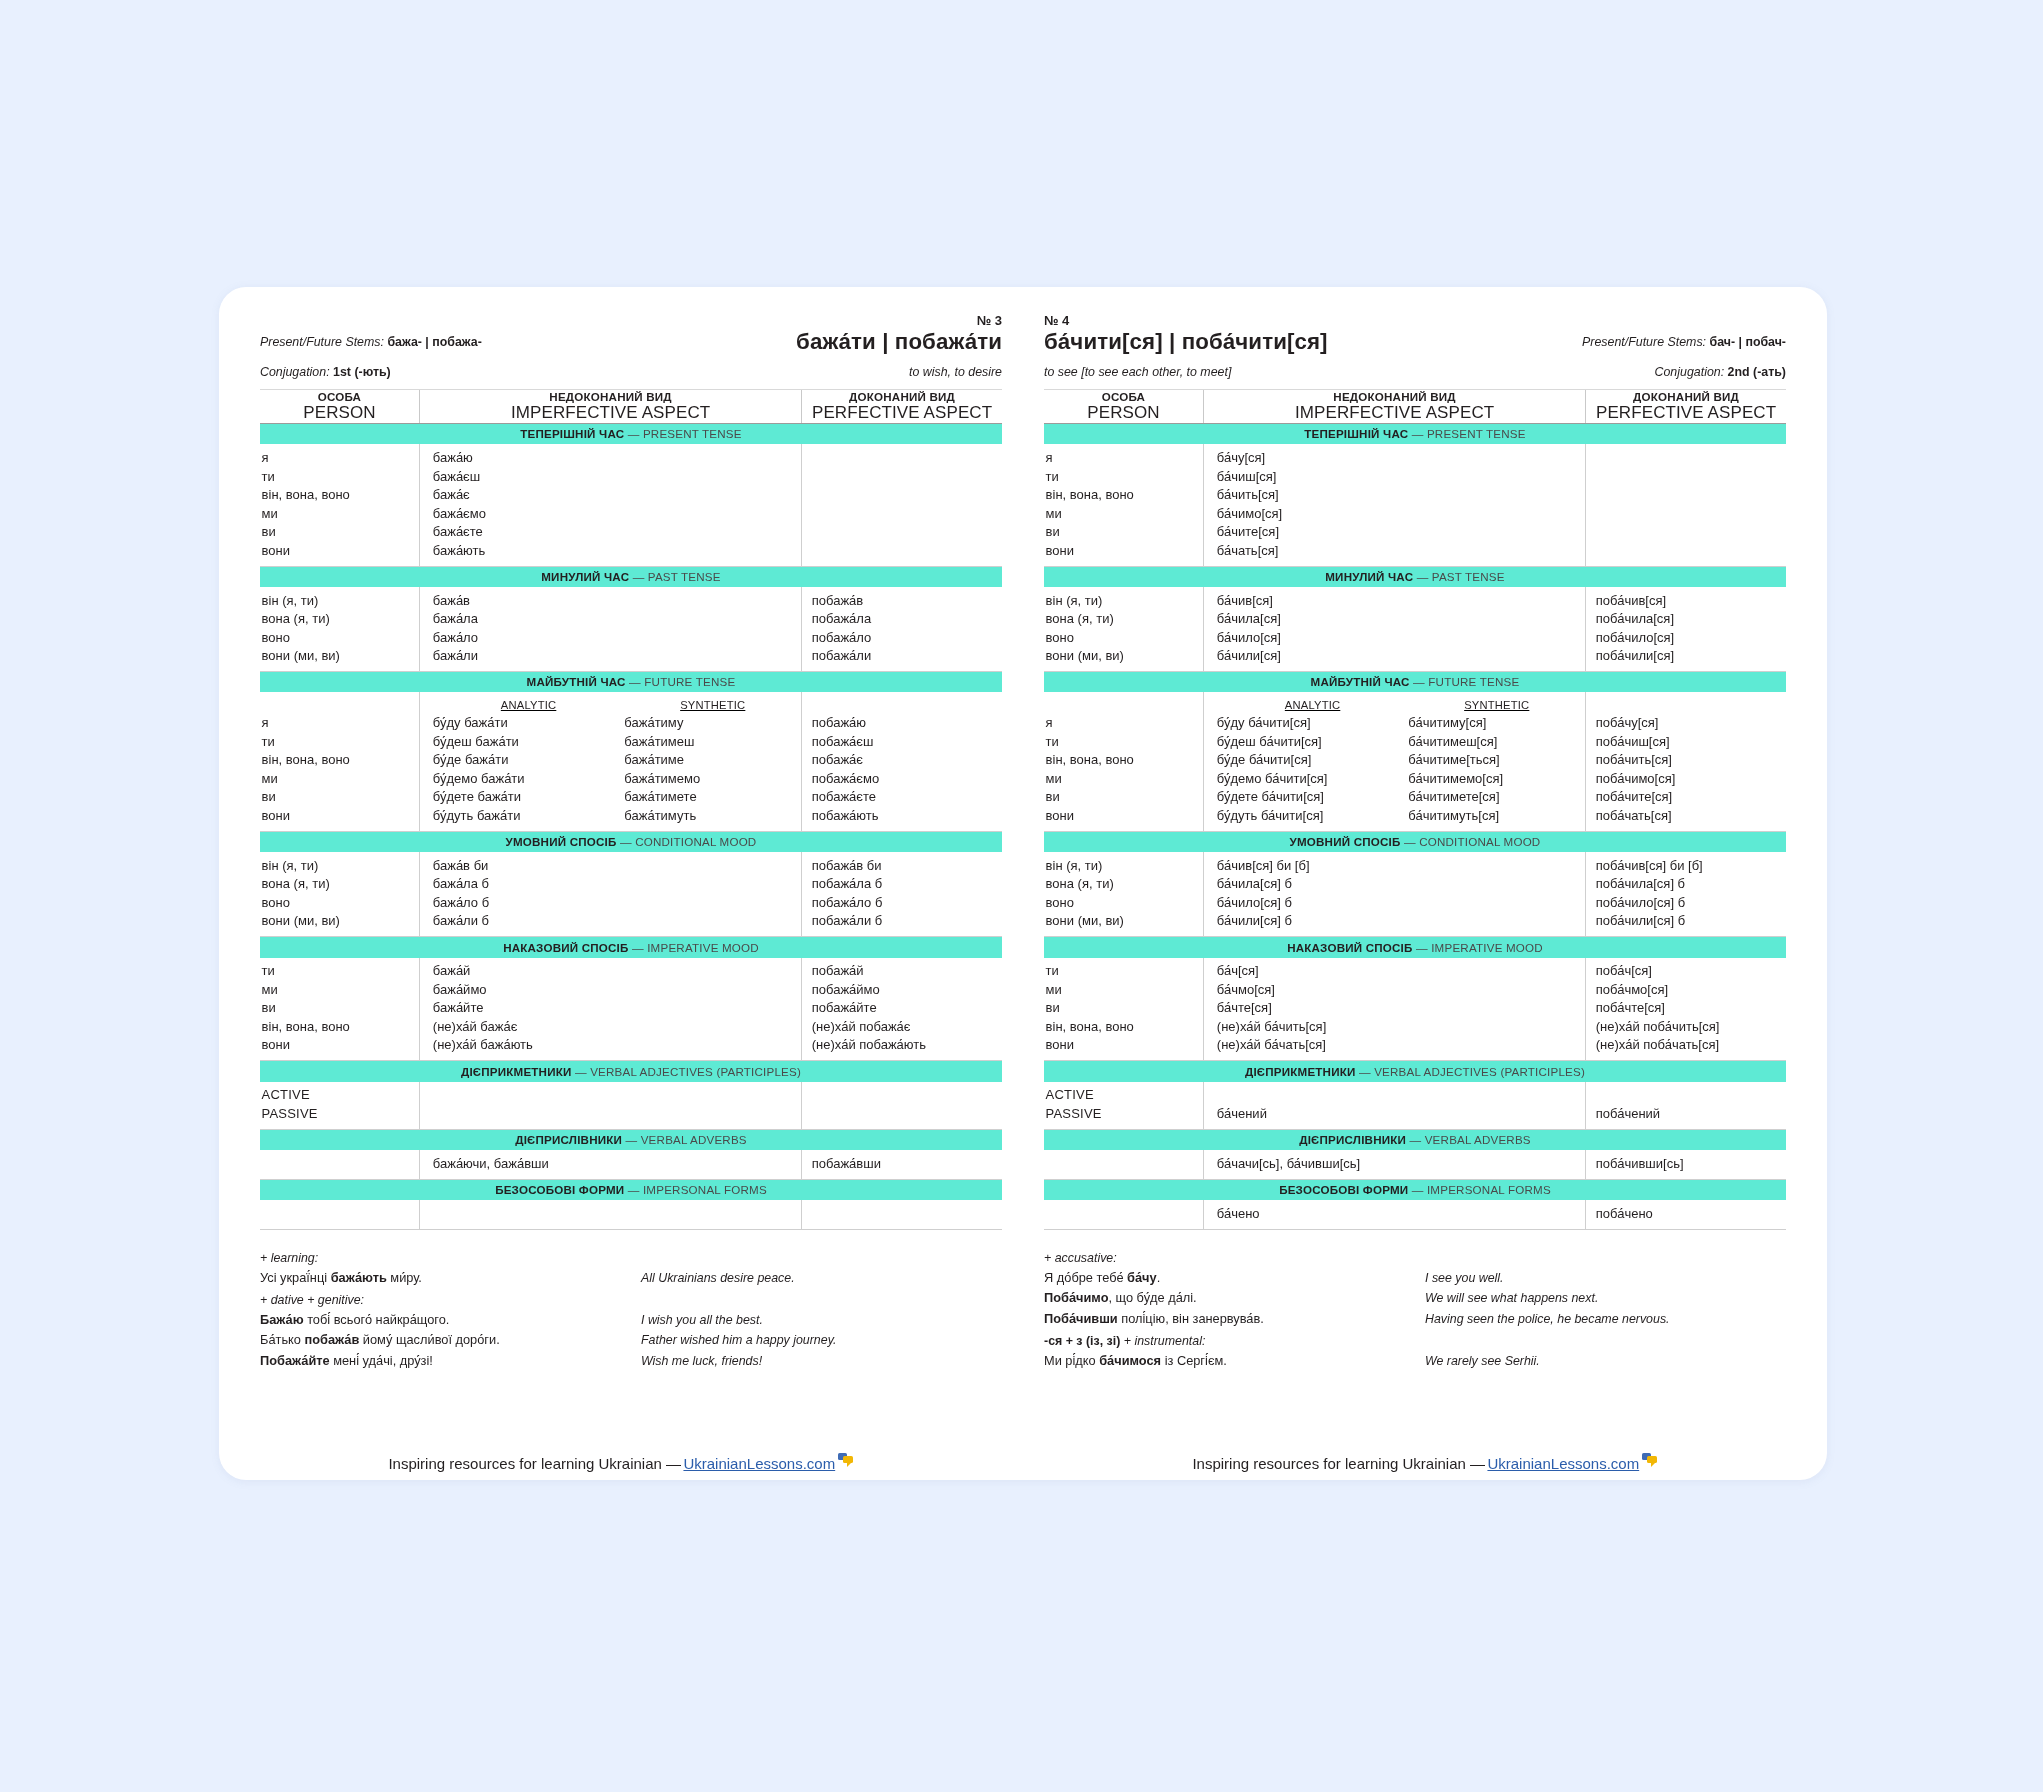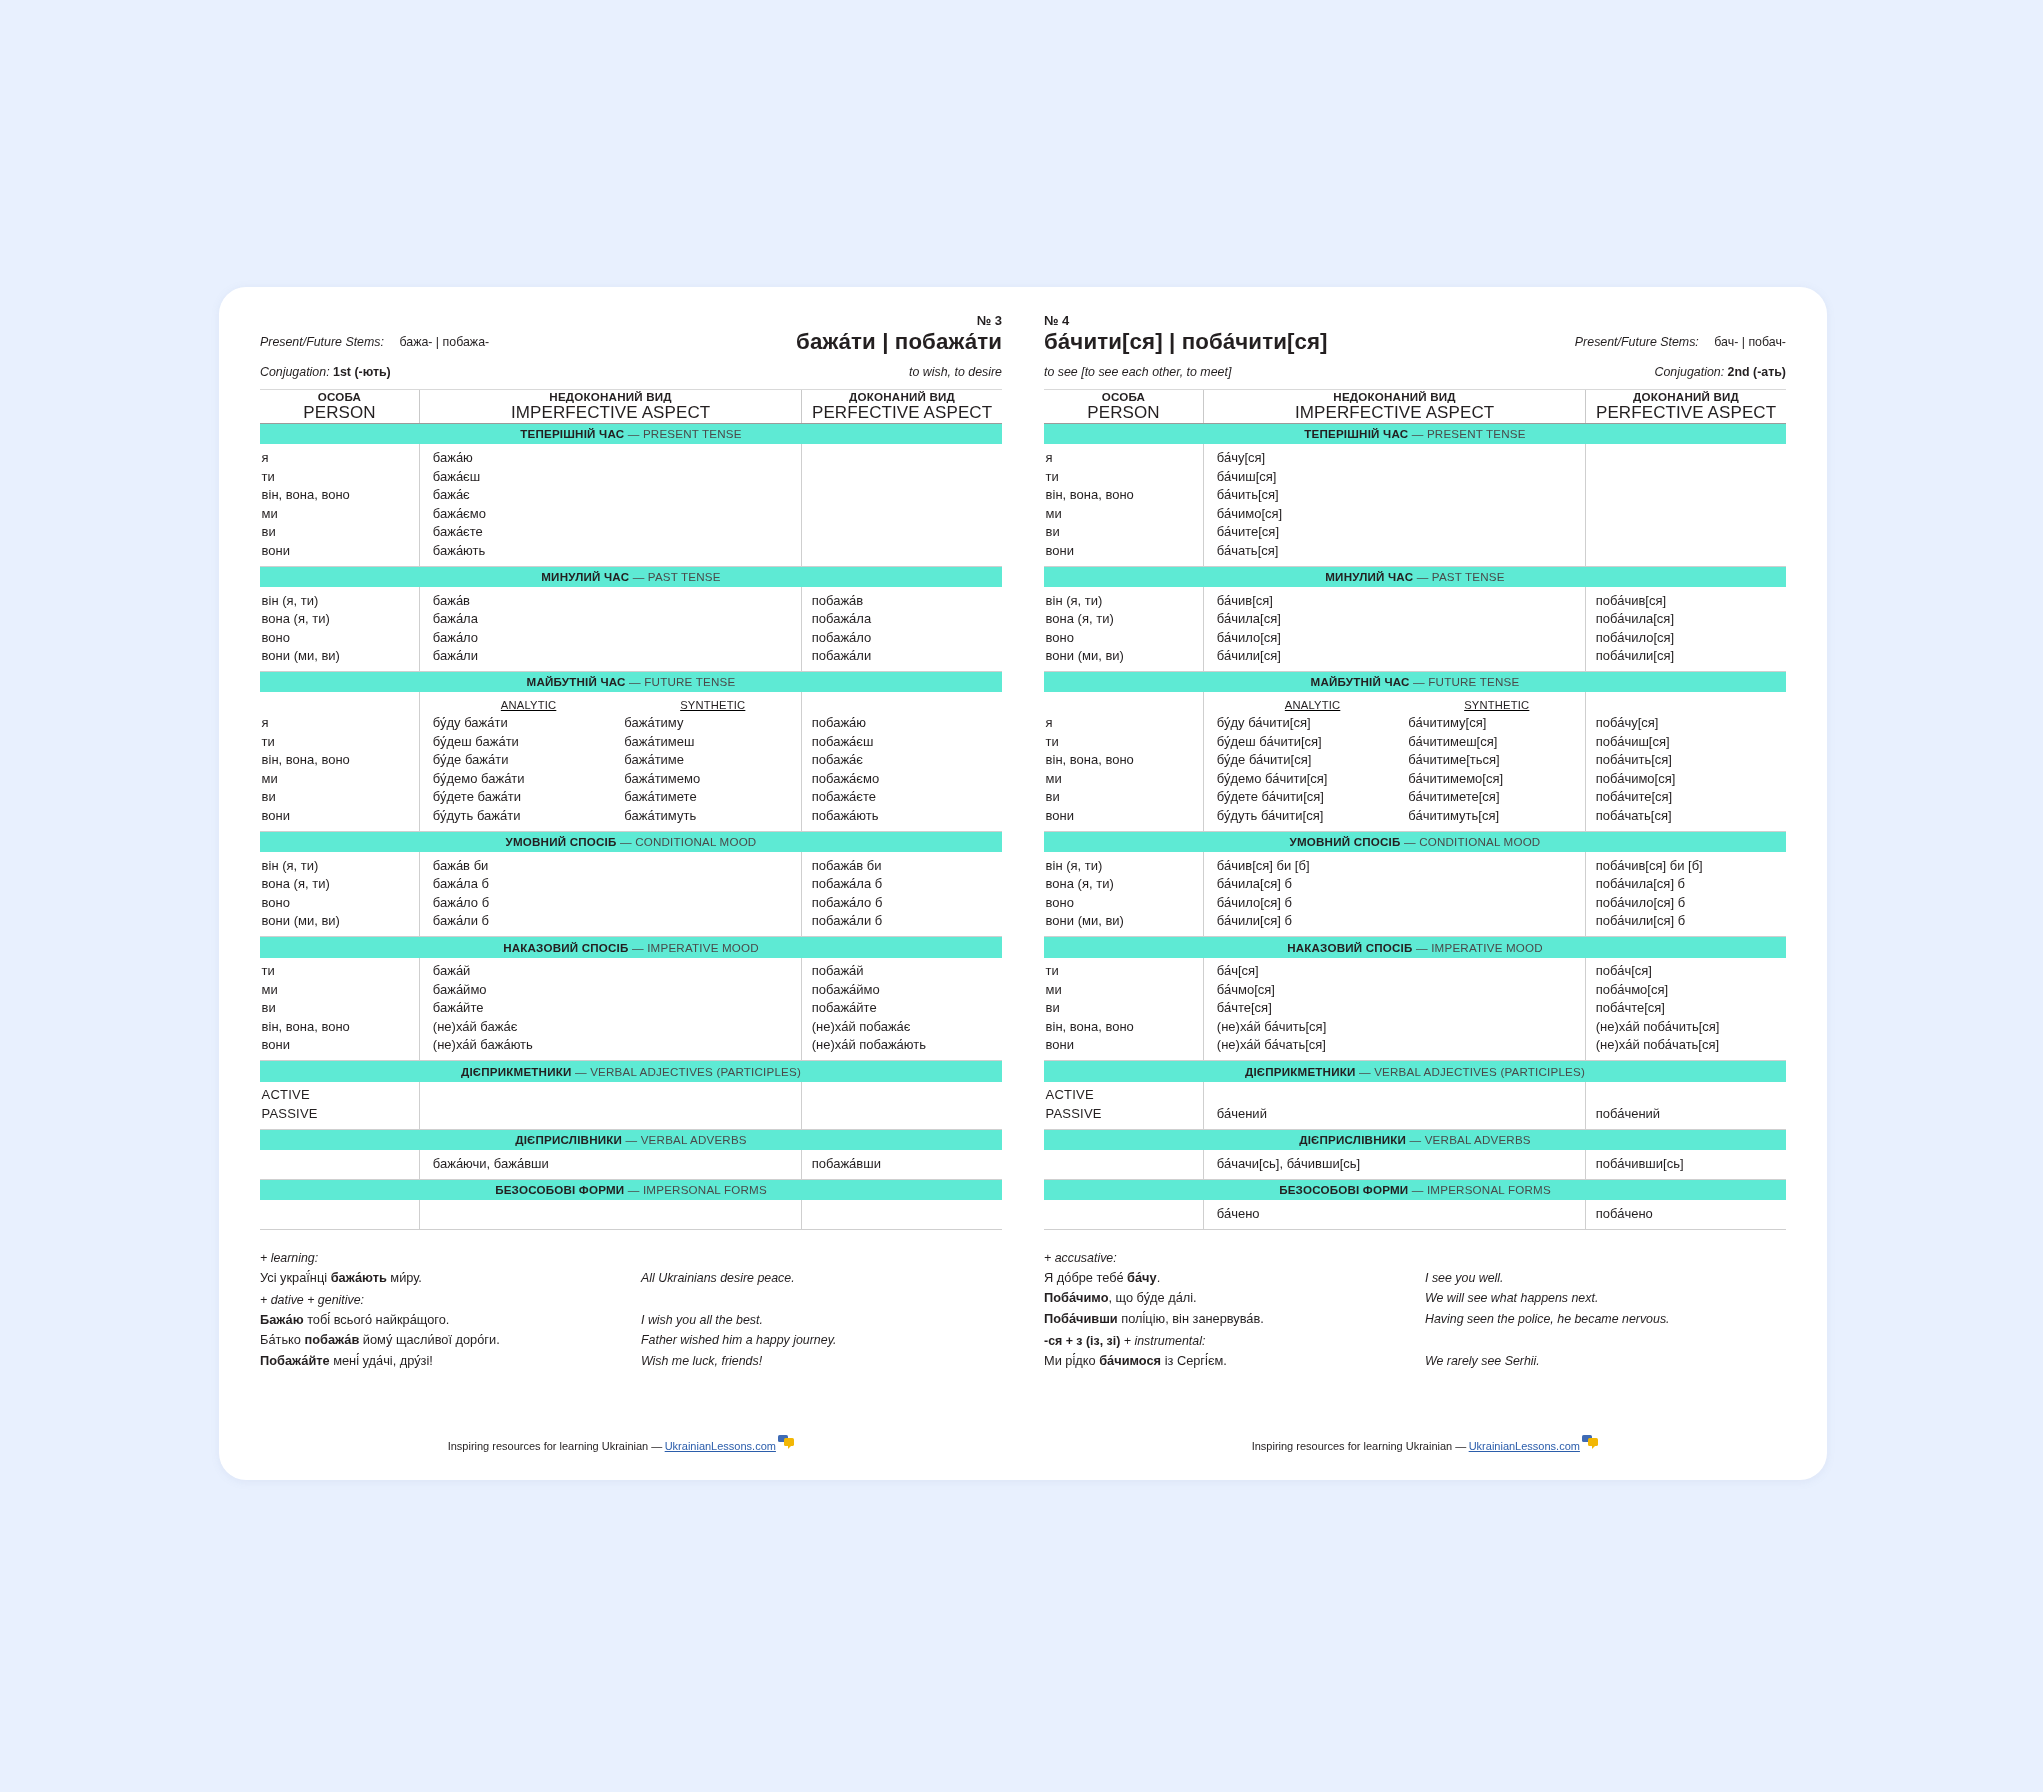--- a/index.html
+++ b/index.html
@@ -28,21 +28,21 @@
   .numline.l { text-align:right; }
   .numline.r { text-align:left; }
 
   .titlerow { display:flex; align-items:flex-start; height:35px; }
   .titlerow.l { justify-content:space-between; }
   .verb {
     font-size:22.3px; font-weight:700; color:#231f20; letter-spacing:0.1px;
     line-height:1.05; white-space:nowrap;
   }
   .stems { font-size:12.4px; color:#231f20; font-style:italic; white-space:nowrap; padding-top:4.8px;}
-  .stems b { font-style:normal; font-weight:400;margin-left:12px; }
+  .stems b { font-style:normal; font-weight:700; }
   .subrow { display:flex; justify-content:space-between; height:24px; }
   .conj { font-size:12.4px; font-style:italic; color:#231f20; white-space:nowrap; }
   .conj b { font-style:normal; font-weight:700; }
   .gloss { font-size:12.4px; font-style:italic; color:#231f20; white-space:nowrap; }
 
   
   table.conjt { width:100%; border-collapse:collapse; table-layout:fixed; }
   table.conjt td, table.conjt th { padding:0; vertical-align:top; }
   .colperson { width:21.5%; }
   .colimp    { width:51.5%; }
@@ -96,23 +96,23 @@
   .notes .grp { margin-bottom:1.6px; }
   .noteshead { font-style:italic; font-size:12.4px; line-height:20px; }
   .noteshead b { font-style:normal; font-weight:700; }
   .nrow { display:flex; line-height:20.4px;gap:20px; }
   .nrow .ua { width:50%; font-size:12.8px; white-space:nowrap; }
   .nrow .ua b { font-weight:700; }
   .nrow .en { width:50%; font-size:12.4px; font-style:italic; white-space:nowrap;}
 
   
   .footer {
-    position:absolute; bottom:28px; left:0; width:100%;
+    position:absolute; bottom:8px; left:0; width:100%;
     display:flex; justify-content:center; align-items:center;
-    font-size:11px; color:#231f20;
+    font-size:15px; color:#231f20;
   }
   .footer .lnk { color:#2b5dab; text-decoration:underline; margin-left:2.4px; }
   .logo { display:inline-block; width:16px; height:12.8px; position:relative; margin-left:2.4px; top:-4px;}
   .logo .b1 { position:absolute; left:0; top:0; width:9.6px; height:7.2px; background:#3f6bb5; border-radius:1.6px; }
   .logo .b2 { position:absolute; left:5.6px; top:3.2px; width:9.6px; height:7.2px; background:#f2b705; border-radius:1.6px; }
   .logo .b2:after { content:""; position:absolute; right:1.6px; bottom:-3.2px; border-left:4px solid #f2b705; border-bottom:4px solid transparent; }
 </style>
 </head>
 <body>
 

